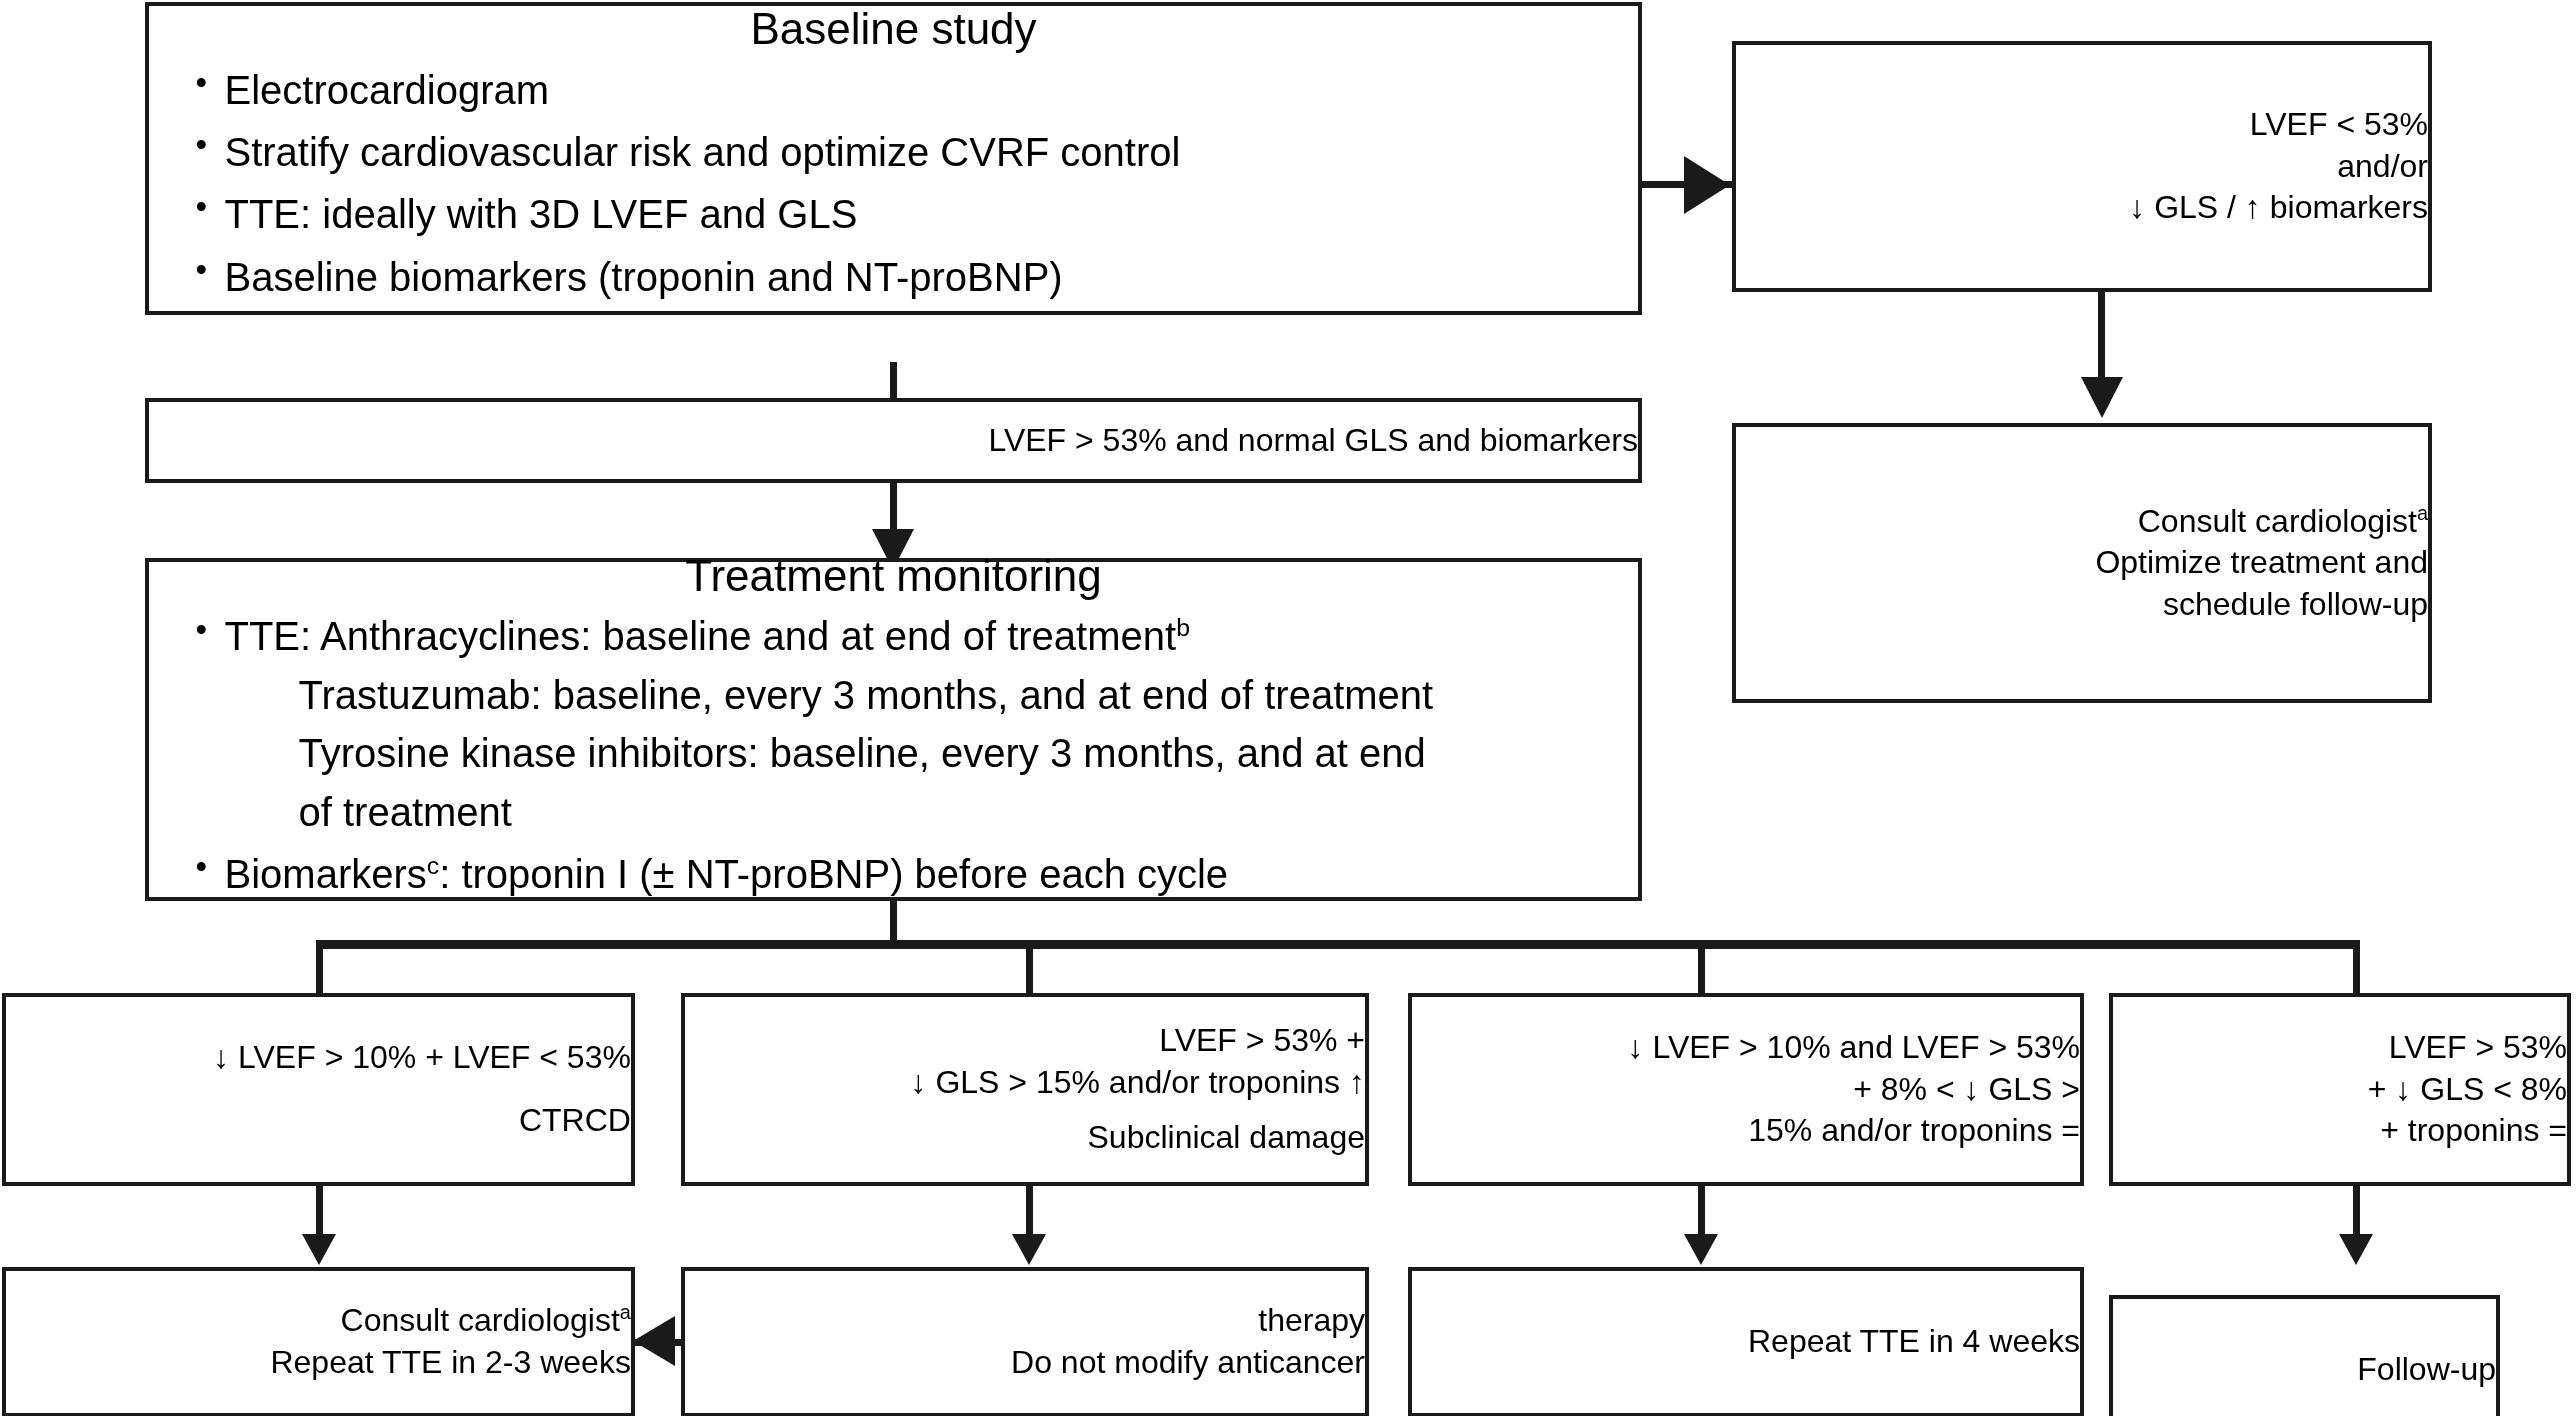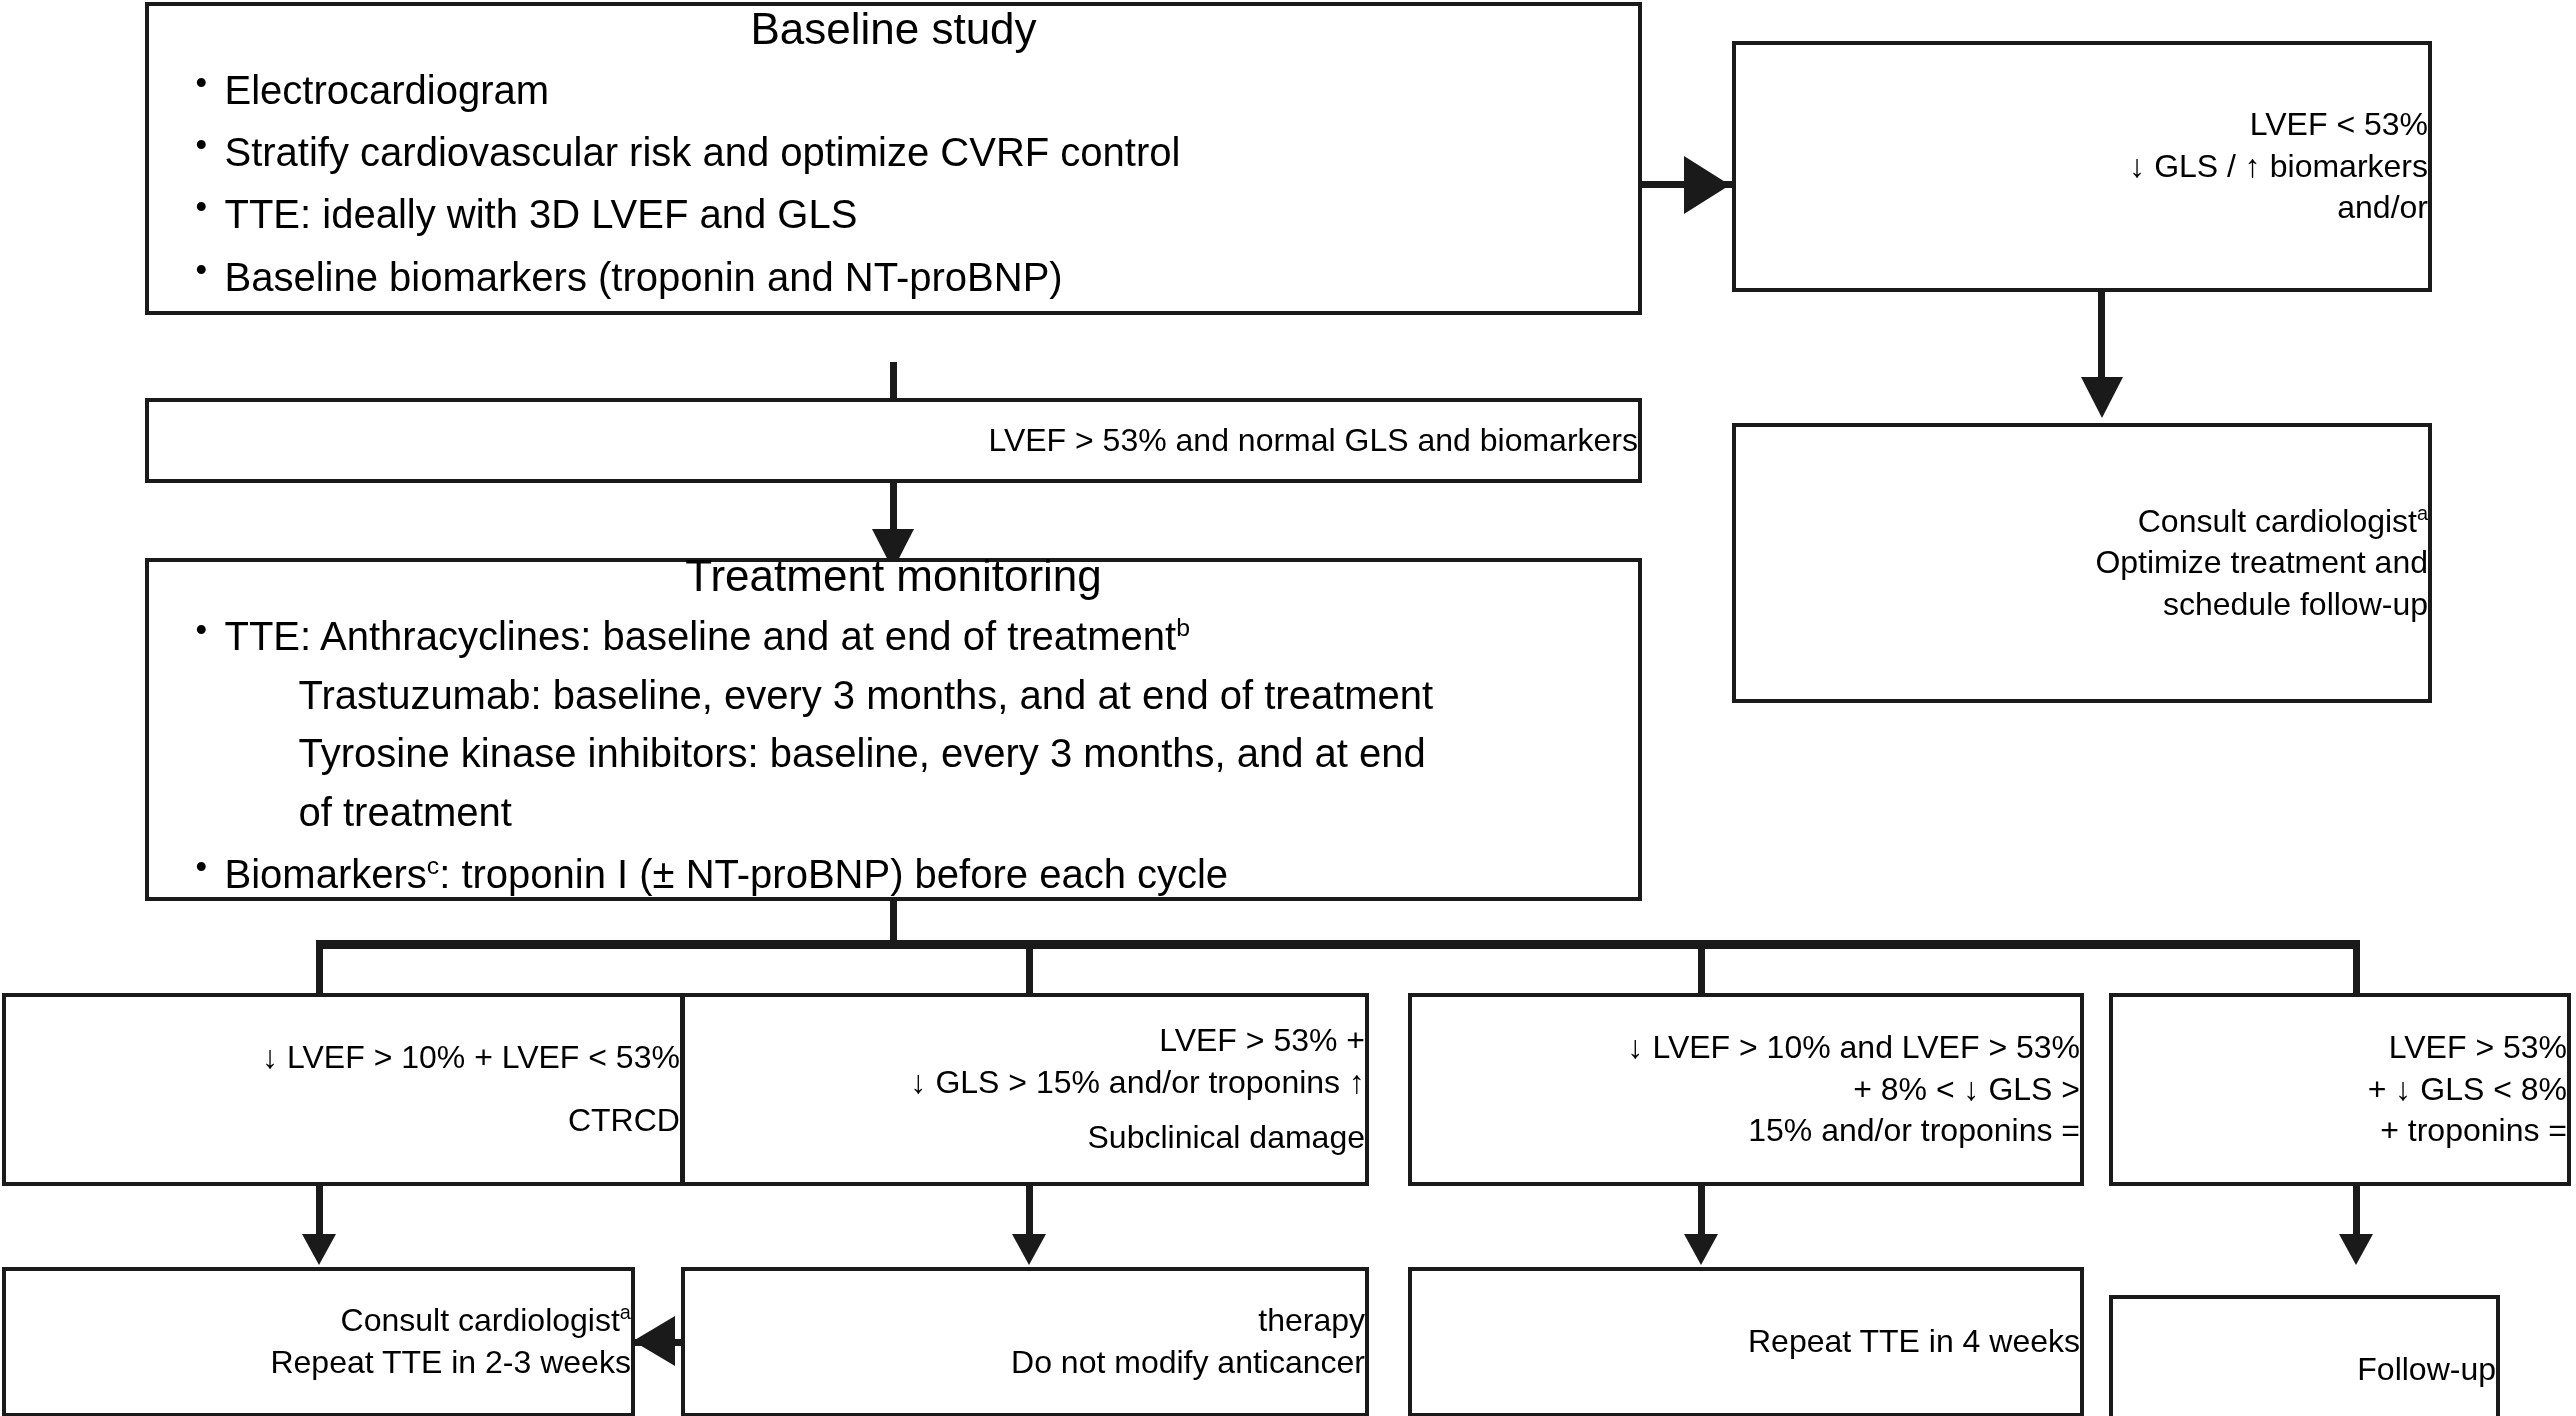--- a/index.html
+++ b/index.html
@@ -140,22 +140,22 @@
 
   <div class="box" style="left:145px; top:398px; width:1497px; height:85px;padding-left:8px;">
     <div class="ctr">LVEF &gt; 53% and normal GLS and biomarkers</div>
   </div>
 
   <div class="vline" style="left:890px; top:483px; height:66px;"></div>
   <div class="arrow-down" style="left:872px; top:529px;"></div>
 
   <div class="box" style="left:1732px; top:41px; width:700px; height:251px;">
     <div class="ctr">LVEF &lt; 53%</div>
+    <div class="ctr">and/or</div>
     <div class="ctr">↓ GLS / ↑ biomarkers</div>
-    <div class="ctr">and/or</div>
   </div>
 
   <div class="vline" style="left:2098px; top:292px; height:97px;"></div>
   <div class="arrow-down" style="left:2081px; top:377px;"></div>
 
   <div class="box" style="left:1732px; top:423px; width:700px; height:280px;">
     <div class="ctr">
       <span>Consult cardiologist</span><sup>a</sup>
     </div>
     <div class="ctr">Optimize treatment and</div>
@@ -177,21 +177,21 @@
     </ul>
   </div>
 
   <div class="vline" style="left:890px; top:901px; height:42px;"></div>
   <div class="bus" style="left:316px; top:940px; width:2043px;"></div>
   <div class="vline" style="left:316px; top:940px; height:61px;"></div>
   <div class="vline" style="left:1026px; top:940px; height:61px;"></div>
   <div class="vline" style="left:1698px; top:940px; height:61px;"></div>
   <div class="vline" style="left:2353px; top:940px; height:61px;"></div>
 
-  <div class="box" style="left:1.9px; top:993px; width:682px; height:193px;">
+  <div class="box" style="left:1.9px; top:993px; width:633px; height:193px;">
     <div class="ctr">↓ LVEF &gt; 10% + LVEF &lt; 53%</div>
     <div class="ctr" style="margin-top:21px;">CTRCD</div>
   </div>
 
   <div class="box" style="left:681px; top:993px; width:688px; height:193px;">
     <div class="ctr">LVEF &gt; 53% +</div>
     <div class="ctr">↓ GLS &gt; 15% and/or troponins ↑</div>
     <div class="ctr" style="margin-top:13.5px;">Subclinical damage</div>
   </div>
 

